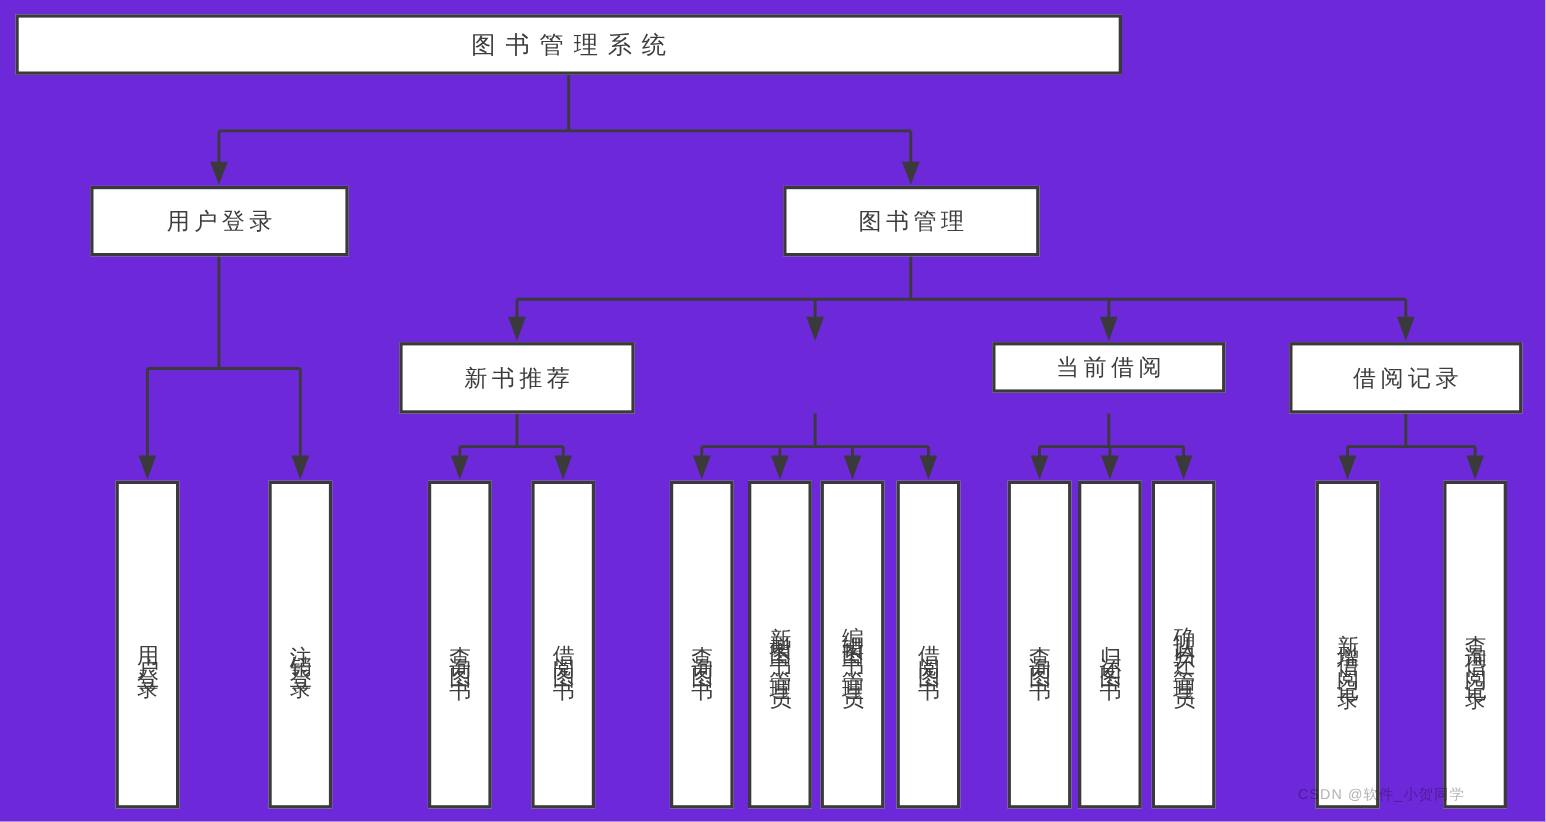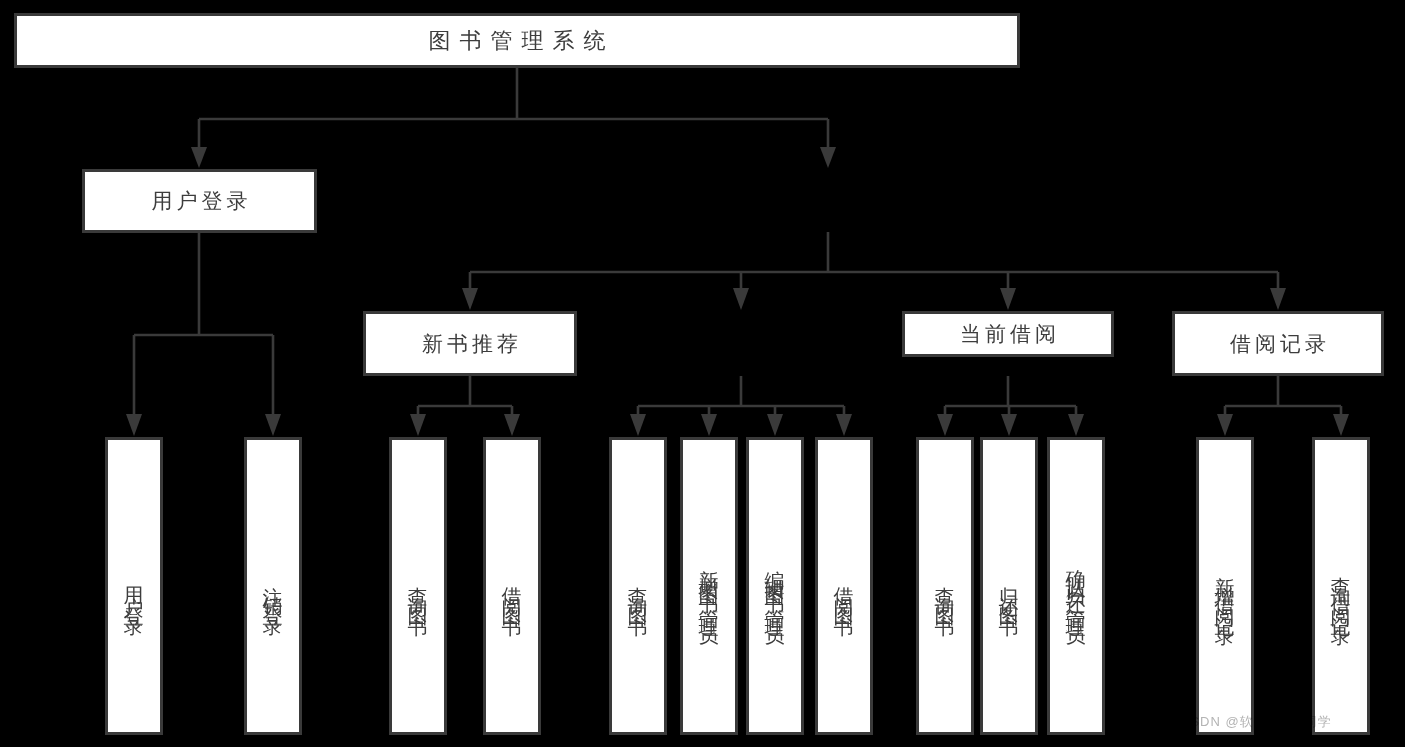--- a/index.html
+++ b/index.html
@@ -4,21 +4,21 @@
 <style>
   html, body {
     margin: 0;
     padding: 0;
     background: #ffffff;
   }
   .canvas {
     position: relative;
     width: 1405px;
     height: 747px;
-    background: #000000;
+    background: #6d28d9;
     font-family: "Liberation Sans", "DejaVu Sans", sans-serif;
     overflow: hidden;
   }
   .connectors {
     position: absolute;
     left: 0;
     top: 0;
     z-index: 1;
   }
   .node {
@@ -103,20 +103,23 @@
     </g>
   </svg>
 
   <div class="node h root" style="left:14px; top:13px; width:1006px; height:55px;">
     <span class="label">图书管理系统</span>
   </div>
 
   <div class="node h" style="left:82px; top:169px; width:235px; height:64px;">
     <span class="label">用户登录</span>
   </div>
+  <div class="node h" style="left:712px; top:169px; width:233px; height:64px;">
+    <span class="label">图书管理</span>
+  </div>
 
   <div class="node h" style="left:363px; top:311px; width:214px; height:65px;">
     <span class="label">新书推荐</span>
   </div>
   <div class="node h" style="left:902px; top:311px; width:212px; height:46px;">
     <span class="label">当前借阅</span>
   </div>
   <div class="node h" style="left:1172px; top:311px; width:212px; height:65px;">
     <span class="label">借阅记录</span>
   </div>

